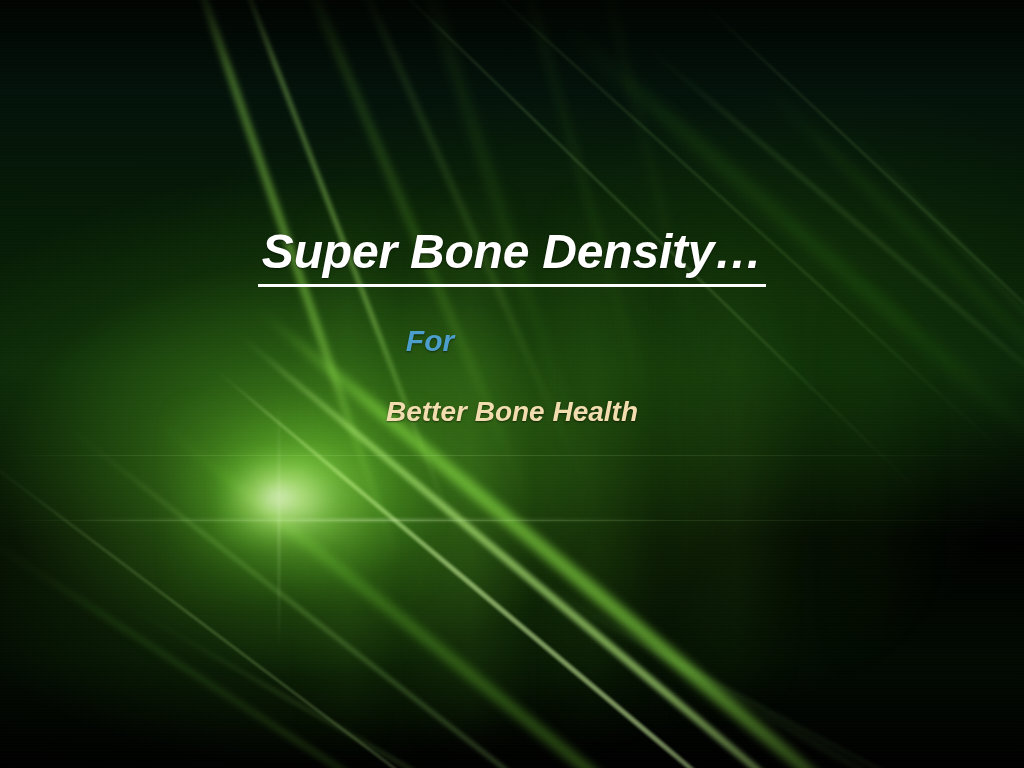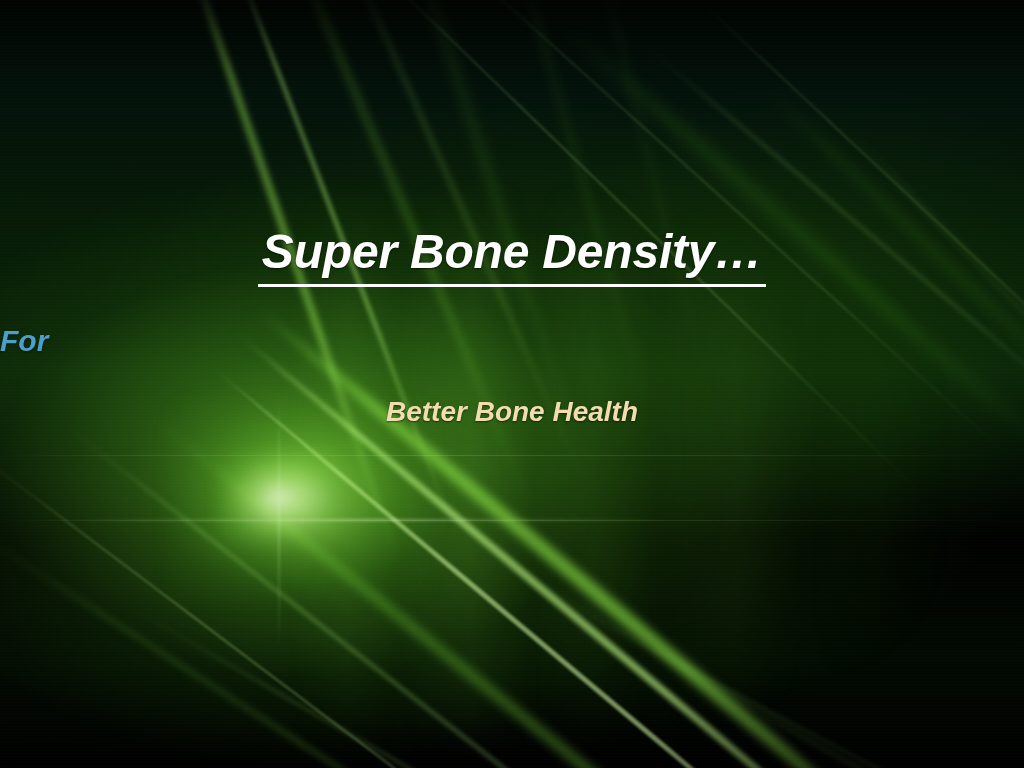--- a/index.html
+++ b/index.html
@@ -191,21 +191,21 @@
     padding: 0 4px 6px 4px;
     white-space: nowrap;
     text-shadow: 0 1px 2px rgba(0,0,0,0.55);
   }
 
   .subtitle1-wrap {
     position: absolute;
     left: 0;
     top: 320px;
     width: 860px;
-    text-align: left;
+    text-align: center;
   }
   .subtitle1 {
     color: #4C9FCB;
     font-family: "Liberation Sans", sans-serif;
     font-size: 30px;
     font-weight: bold;
     font-style: italic;
     text-shadow: 0 1px 2px rgba(0,0,0,0.5);
   }
 

